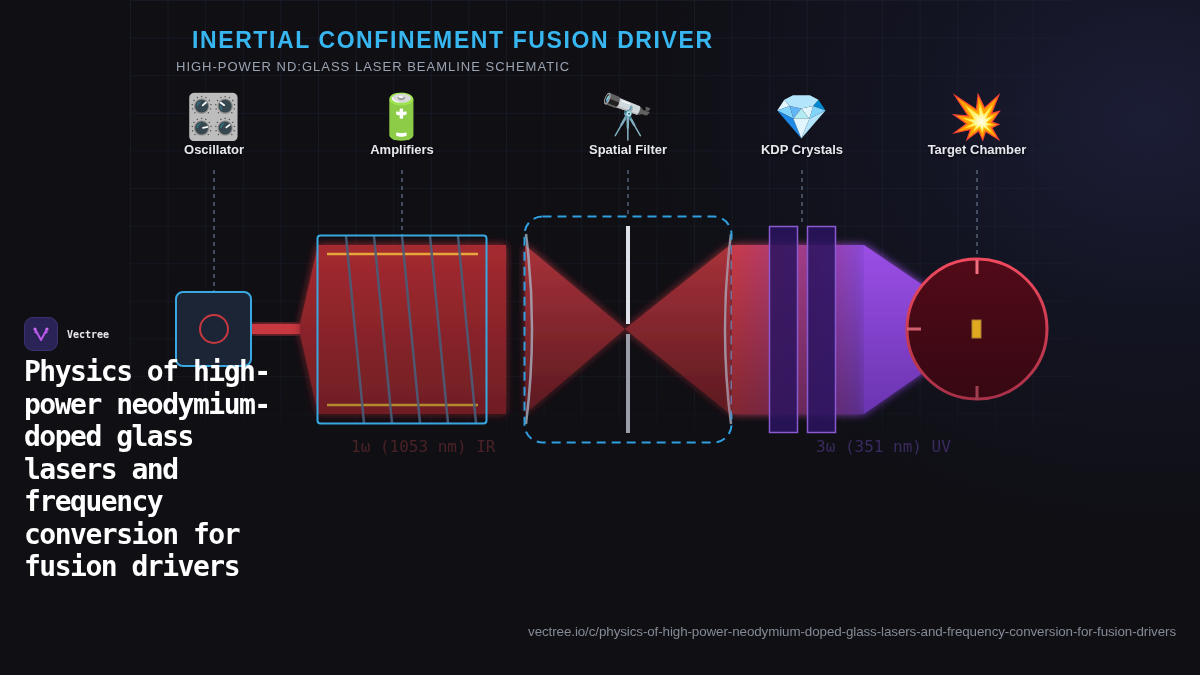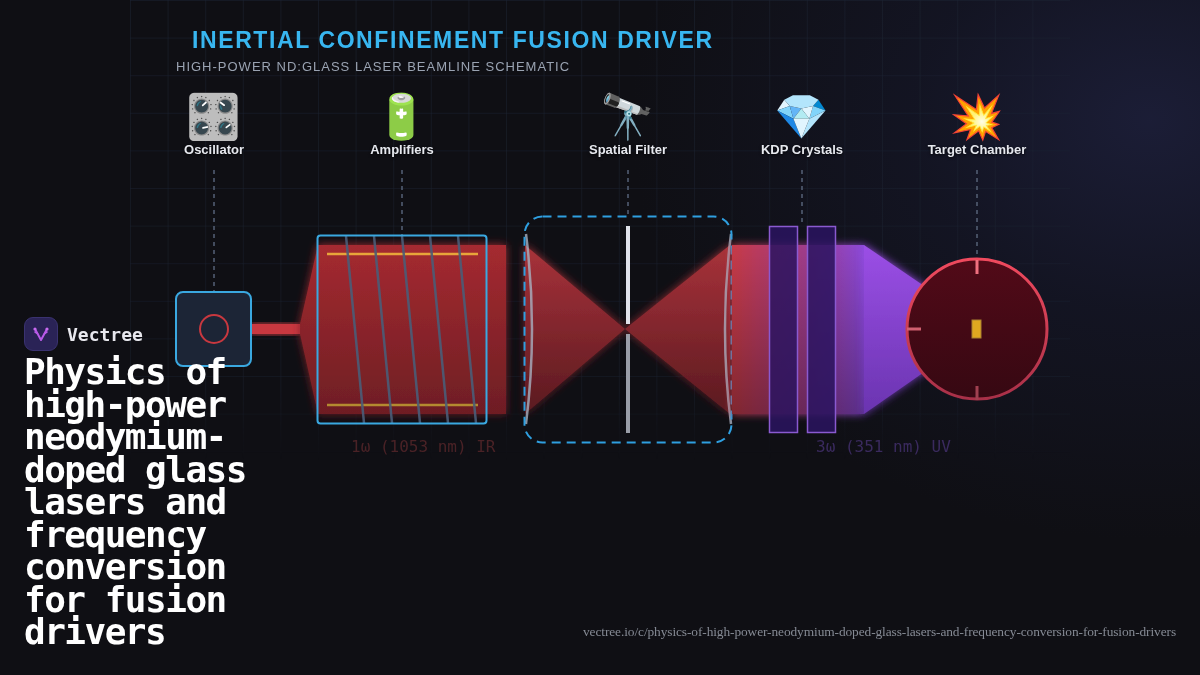--- a/index.html
+++ b/index.html
@@ -36,30 +36,30 @@
   }
   svg.beam { position: absolute; left: 0; top: 0; }
   .brand {
     position: absolute; left: 24px; top: 317px; display: flex; align-items: center; gap: 9px;
   }
   .brand-logo {
     width: 34px; height: 34px; border-radius: 9px; background: #2a2356;
     border: 1px solid #3a3270; display: flex; align-items: center; justify-content: center;
   }
   .brand-name {
-    color: #e8e8ee; font-family: "DejaVu Sans Mono", monospace; font-weight: bold; font-size: 18px;
+    color: #e8e8ee; font-family: "DejaVu Sans Mono", monospace; font-weight: bold; font-size: 10px;
   }
   .headline {
     position: absolute; left: 24px; top: 356px; width: 260px;
     color: #ffffff; font-family: "DejaVu Sans Mono", monospace; font-weight: bold;
-    font-size: 36px; line-height: 32.5px; letter-spacing: -1.5px;
+    font-size: 28px; line-height: 32.5px; letter-spacing: -1.5px;
   }
   .url {
     position: absolute; right: 24px; top: 624px;
-    color: #858a94; font-family: Liberation Serif, serif; font-size: 13.4px; letter-spacing: -0.1px;
+    color: #858a94; font-family: Liberation Sans, sans-serif; font-size: 13.4px; letter-spacing: -0.1px;
   }
   .wl {
     position: absolute; font-family: "DejaVu Sans Mono", monospace; font-size: 16px;
   }
 </style>
 </head>
 <body>
 
 <div class="bg-glow"></div>
 

